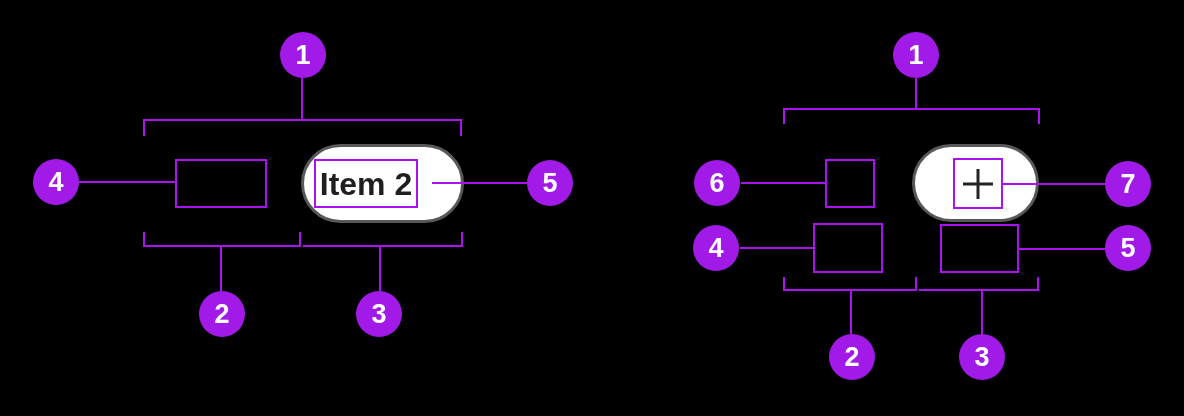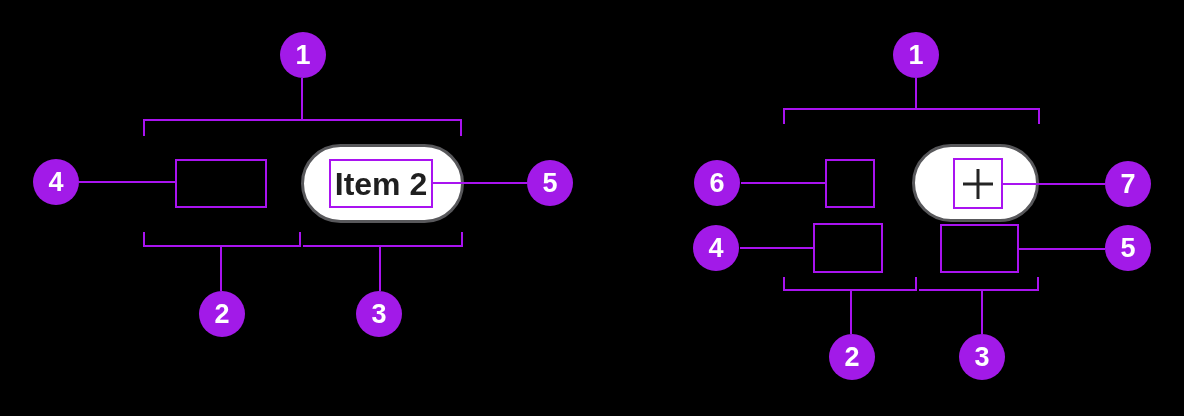--- a/index.html
+++ b/index.html
@@ -52,21 +52,21 @@
 
   <div>
 
     <div class="badge" style="left:280px;top:32px;">1</div>
     <div class="vline" style="left:301px;top:78px;height:42px;"></div>
     <div class="bracket-top" style="left:143px;top:119px;width:319px;height:17px;"></div>
 
     <div class="outline-box" style="left:175px;top:159px;width:92px;height:49px;"></div>
 
     <div class="chip chip-left" style="left:301px;top:144px;width:163px;height:79px;"></div>
-    <div class="label-box" style="left:329px;top:159px;width:104px;height:49px;">
+    <div class="label-box" style="left:314px;top:159px;width:104px;height:49px;">
       <span class="chip-label">Item 2</span>
     </div>
 
     <div class="hline" style="left:79px;top:181px;width:96px;"></div>
     <div class="hline line-over" style="left:432px;top:182px;width:95px;"></div>
 
     <div class="badge" style="left:33px;top:159px;">4</div>
     <div class="badge" style="left:527px;top:160px;">5</div>
 
     <div class="bracket-bottom" style="left:143px;top:232px;width:158px;height:15px;"></div>

